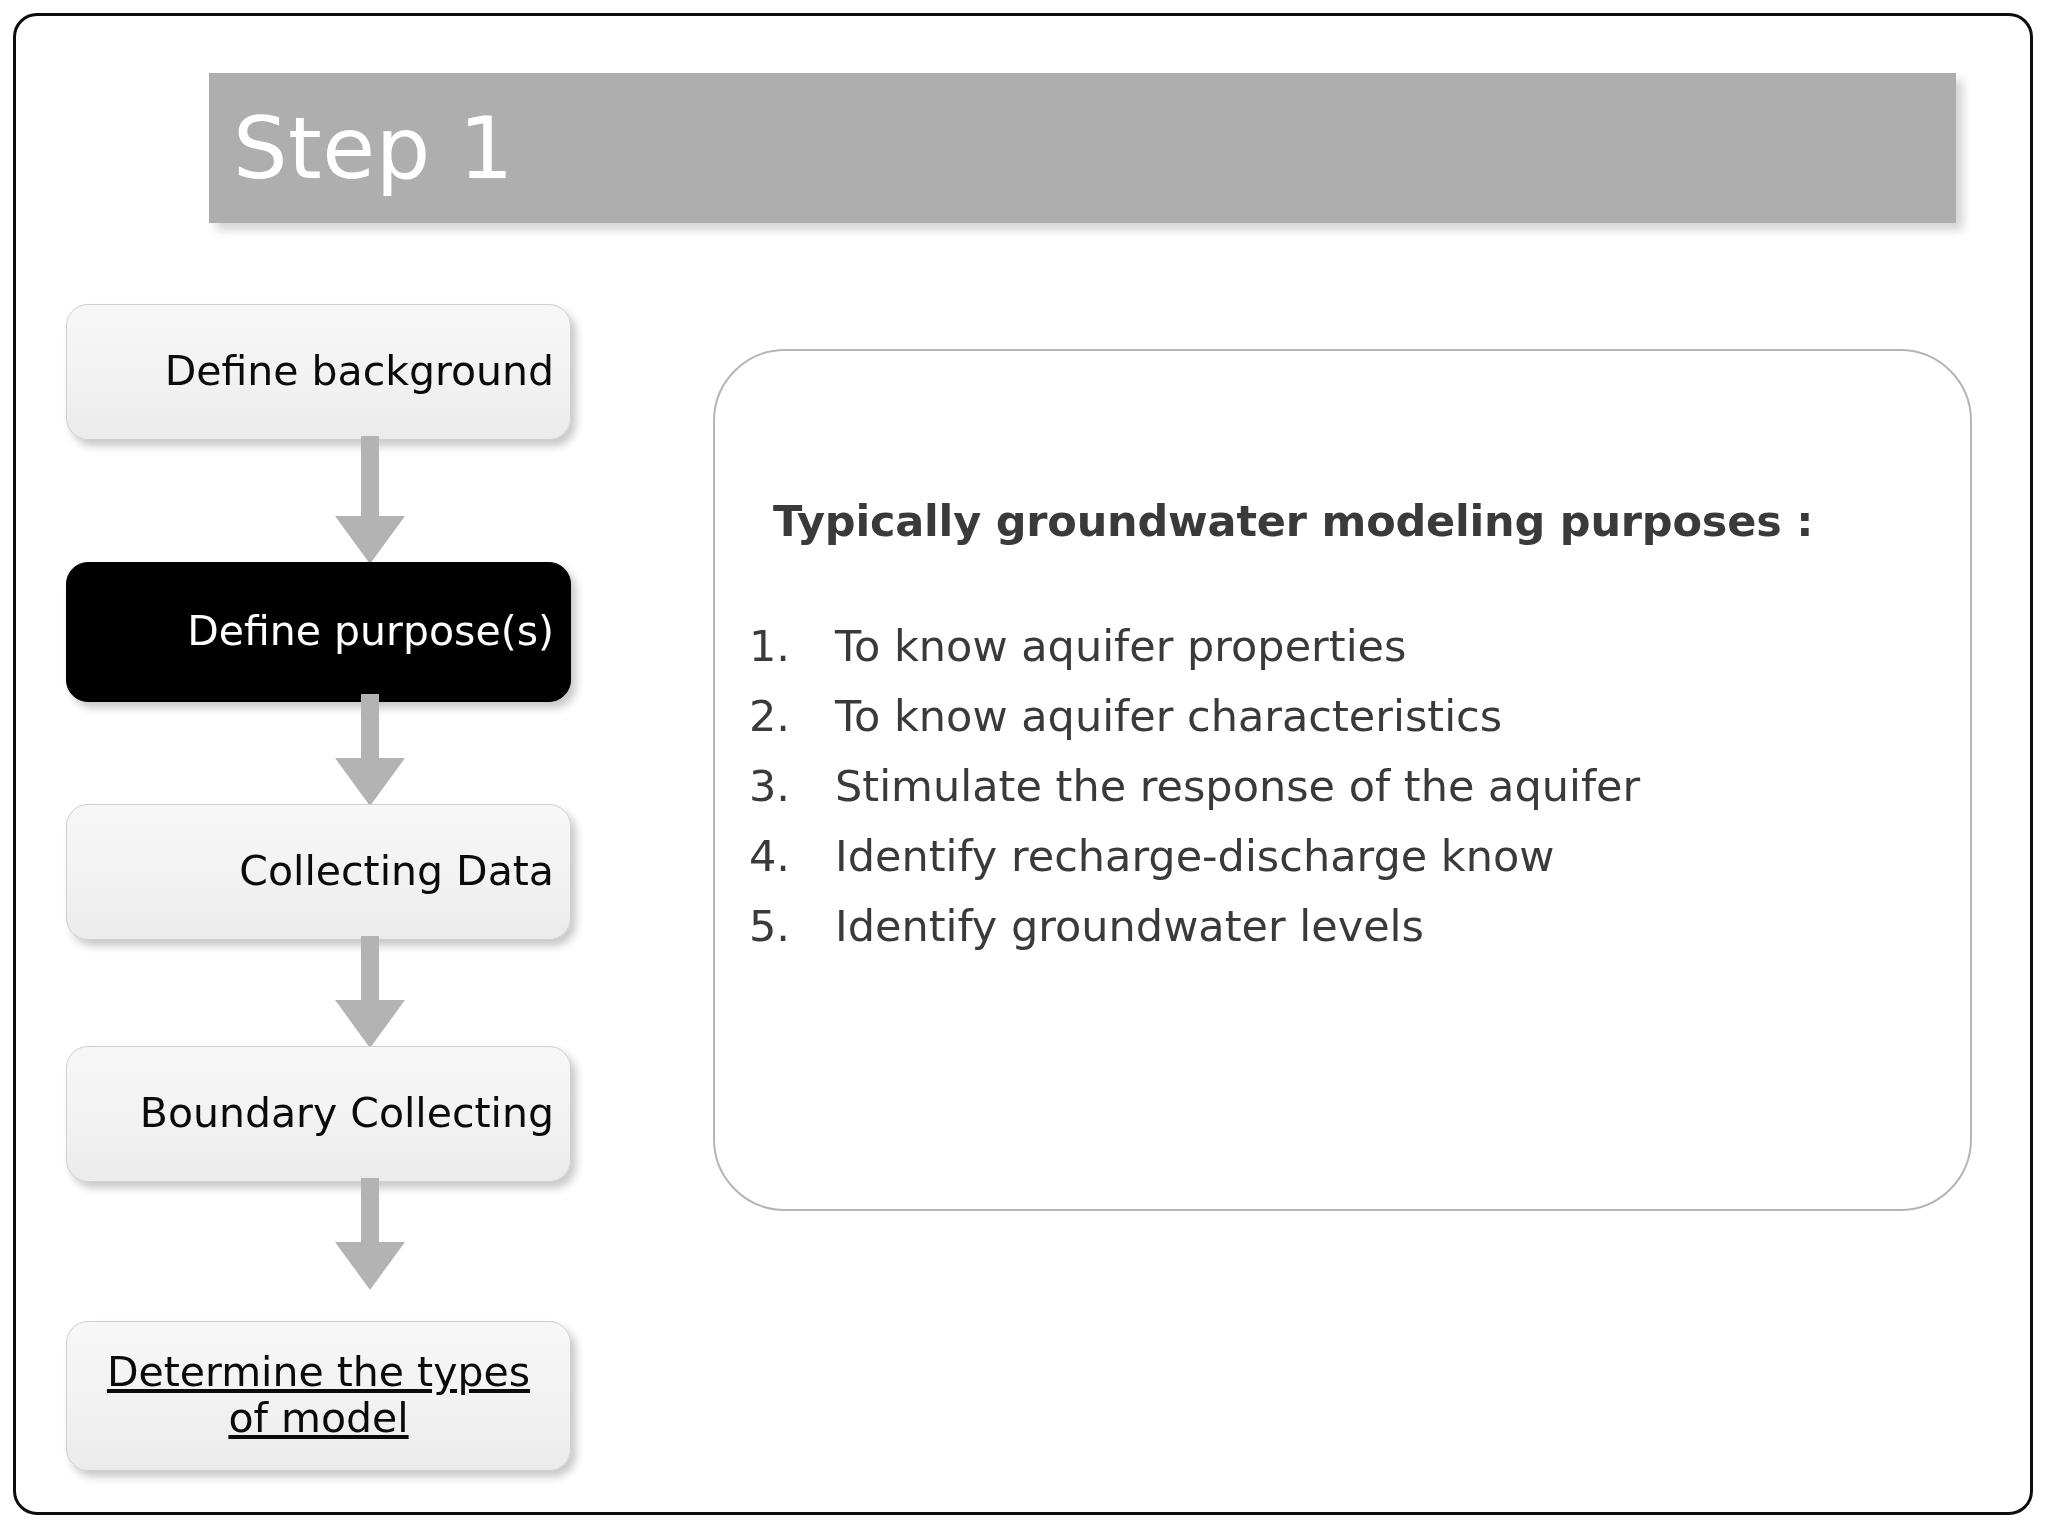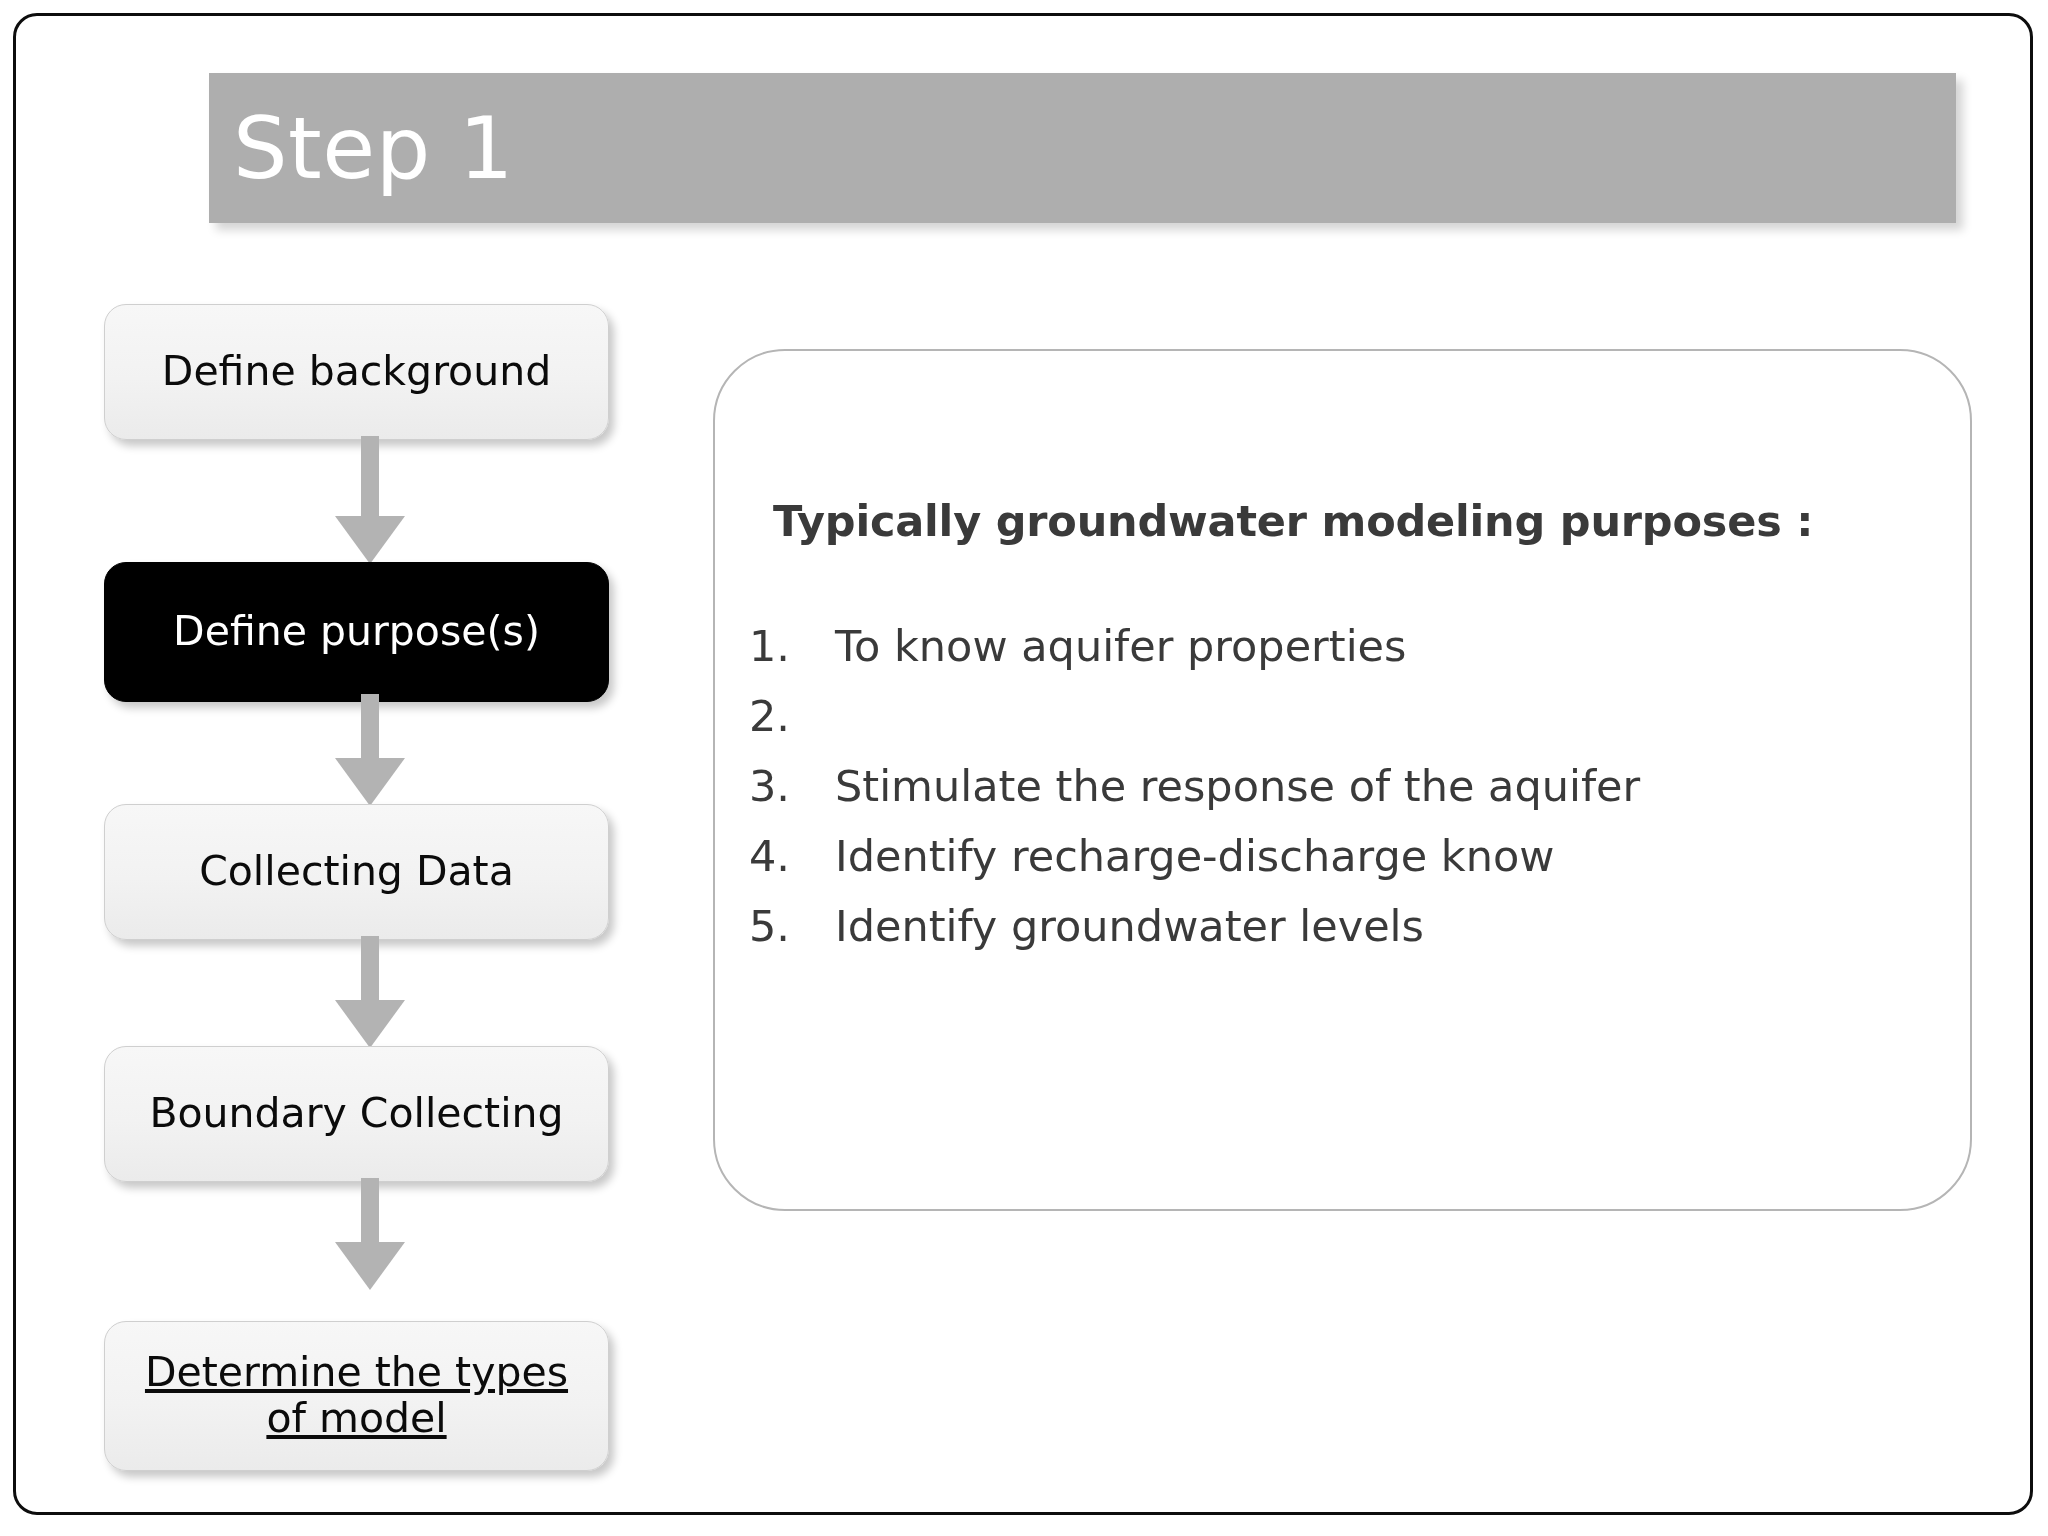--- a/index.html
+++ b/index.html
@@ -58,30 +58,29 @@
     width: 505px;
   }
   .flow-box {
     position: absolute;
     left: 0;
     width: 505px;
     border-radius: 22px;
     box-sizing: border-box;
     display: flex;
     align-items: center;
-    justify-content: center;
+    justify-content: flex-end;
     text-align: center;
     background: linear-gradient(to bottom, #f7f7f7 0%, #f2f2f2 55%, #ebebeb 100%);
     border: 1px solid #cfcfcf;
     box-shadow: 5px 6px 8px rgba(0,0,0,0.22);
     color: #0b0b0b;
     font-size: 41px;
     line-height: 1.12;
     padding: 0 16px;
-    margin-left: 38px;
   }
   .flow-box.dark {
     background: #000000;
     border: 1px solid #000000;
     color: #ffffff;
   }
 
   .flow-box-1 { top: 0px;   height: 136px; }
   .flow-box-2 { top: 258px; height: 140px; }
   .flow-box-3 { top: 500px; height: 136px; }
@@ -230,20 +229,21 @@
   <div id="content-panel">
     <div id="panel-heading">Typically groundwater modeling purposes :</div>
 
     <ol id="purpose-list">
       <li>
         <span class="num">1.</span>
         <span class="txt">To know aquifer properties</span>
       </li>
       <li>
         <span class="num">2.</span>
+        <span class="txt">To know aquifer characteristics</span>
       </li>
       <li>
         <span class="num">3.</span>
         <span class="txt">Stimulate the response of the aquifer</span>
       </li>
       <li>
         <span class="num">4.</span>
         <span class="txt">Identify recharge-discharge know</span>
       </li>
       <li>

